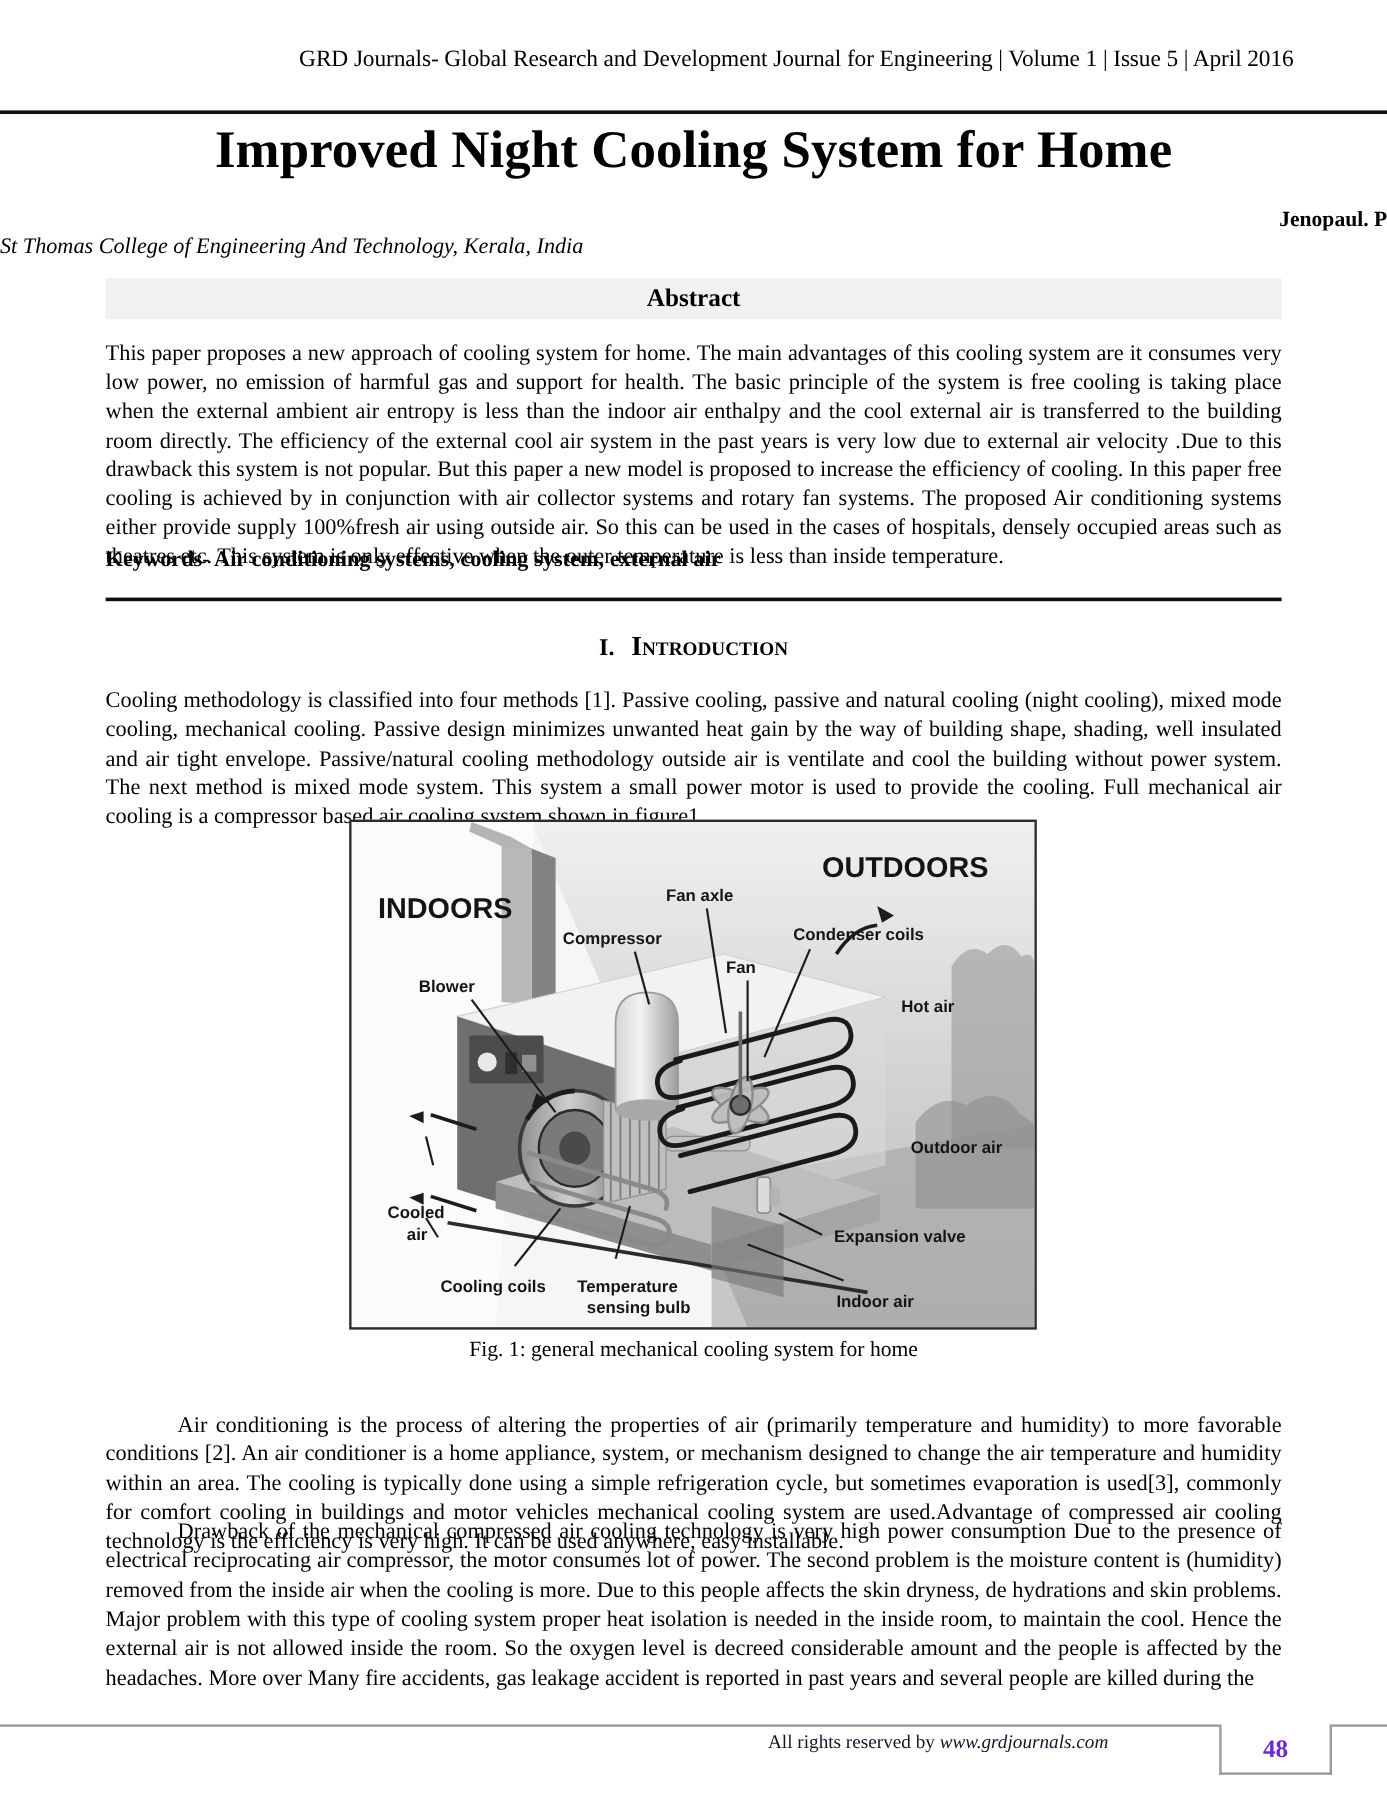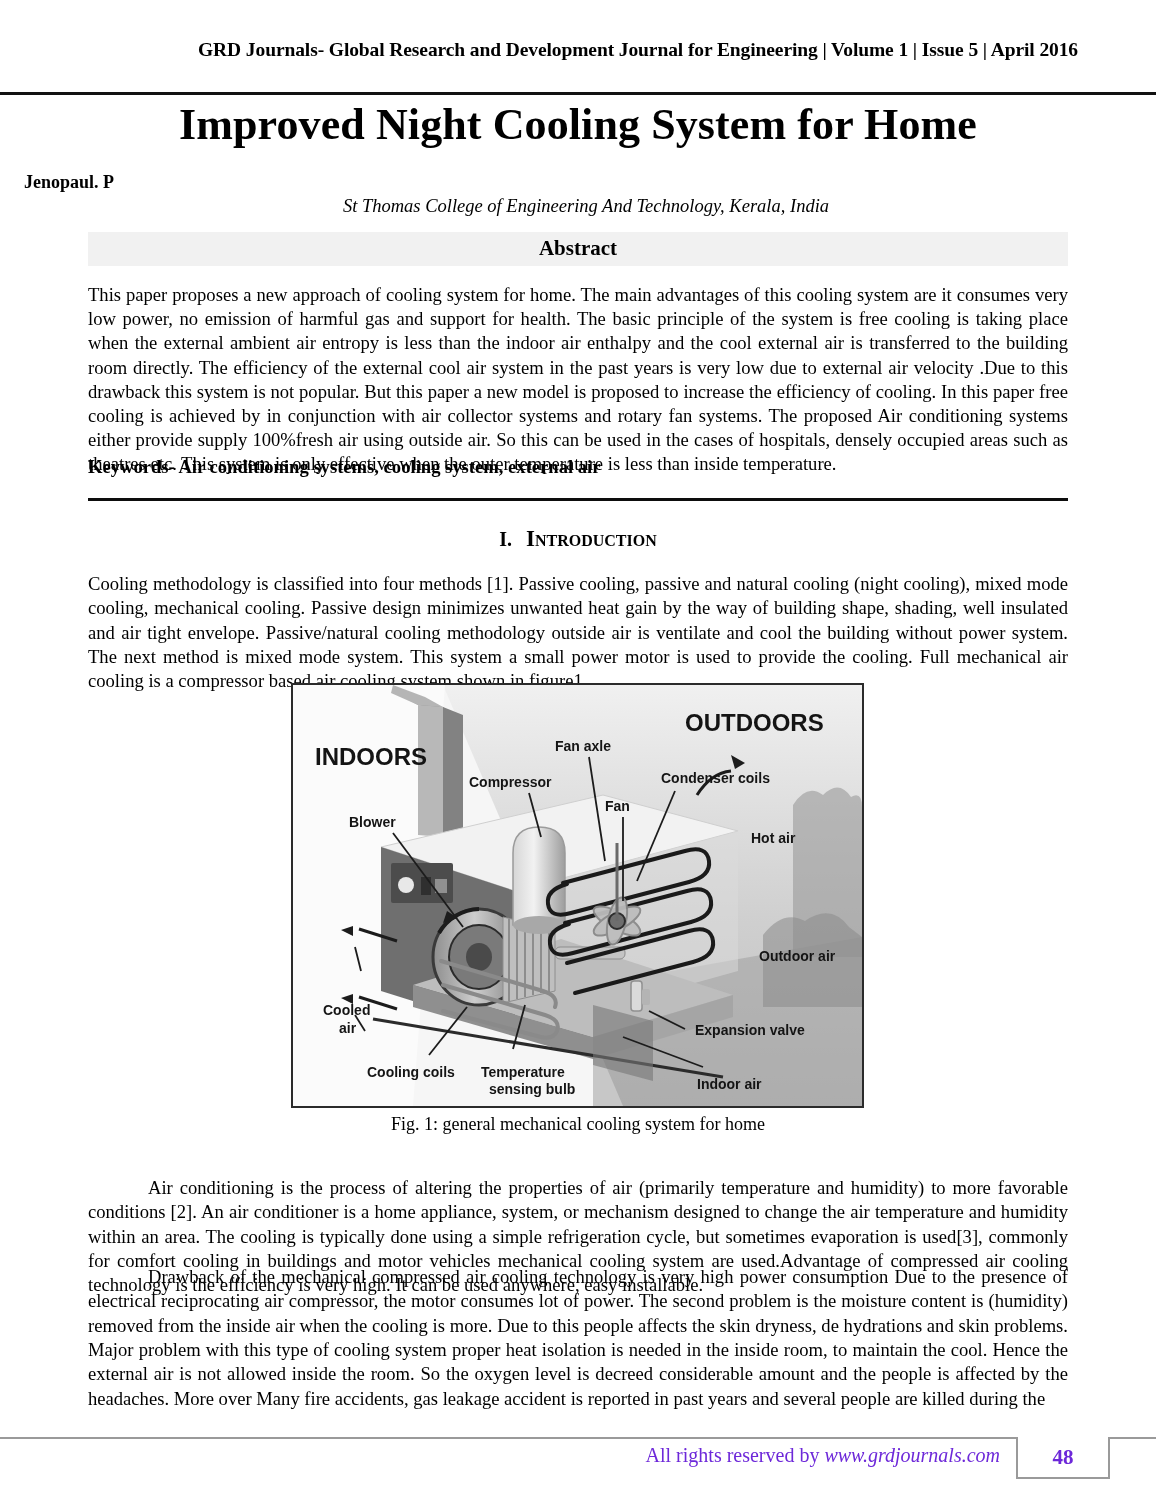--- a/index.html
+++ b/index.html
@@ -23,21 +23,21 @@
   
   .running-head {
     position: absolute;
     left: 0;
     right: 0;
     top: 38px;
     padding: 0 78px 0 78px;
     text-align: right;
   }
   .running-head .line1 {
-    font-weight: bold;
+    font-weight: normal;
     font-size: 19.5px;
     letter-spacing: -0.1px;
     line-height: 1.25;
     white-space: nowrap;
   }
   .running-head .line2 {
     font-weight: bold;
     font-size: 19.5px;
     line-height: 1.25;
     margin-top: 2px;
@@ -59,33 +59,31 @@
     text-align: center;
     font-size: 44px;
     font-weight: bold;
     letter-spacing: 0.1px;
     line-height: 1.12;
   }
   .author {
     position: absolute;
     left: 0; right: 0;
     top: 172px;
-    text-align: left;
+    text-align: right;
     font-size: 18px;
     font-weight: bold;
-    padding-left: 24px;
   }
   .affiliation {
     position: absolute;
     left: 0; right: 0;
     top: 196px;
-    text-align: center;
+    text-align: left;
     font-size: 18.5px;
     font-style: italic;
-    padding-left: 16px;
   }
 
   
   .abstract-band {
     position: absolute;
     left: 88px;
     width: 980px;
     top: 232px;
     height: 34px;
     background: #f1f1f1;
@@ -191,23 +189,23 @@
     width: 46px;
     top: 1437px;
     height: 2px;
     background: #9a9a9a;
   }
   .footer-text {
     position: absolute;
     left: 640px;
     width: 360px;
     top: 1444px;
-    text-align: right;
-    font-size: 20px;
-    color: #6d28d9;
+    text-align: left;
+    font-size: 16px;
+    color: #0f172a;
   }
   .footer-text .site {
     font-style: italic;
   }
   .page-number-box {
     position: absolute;
     left: 1016px;
     top: 1437px;
     width: 94px;
     height: 42px;

